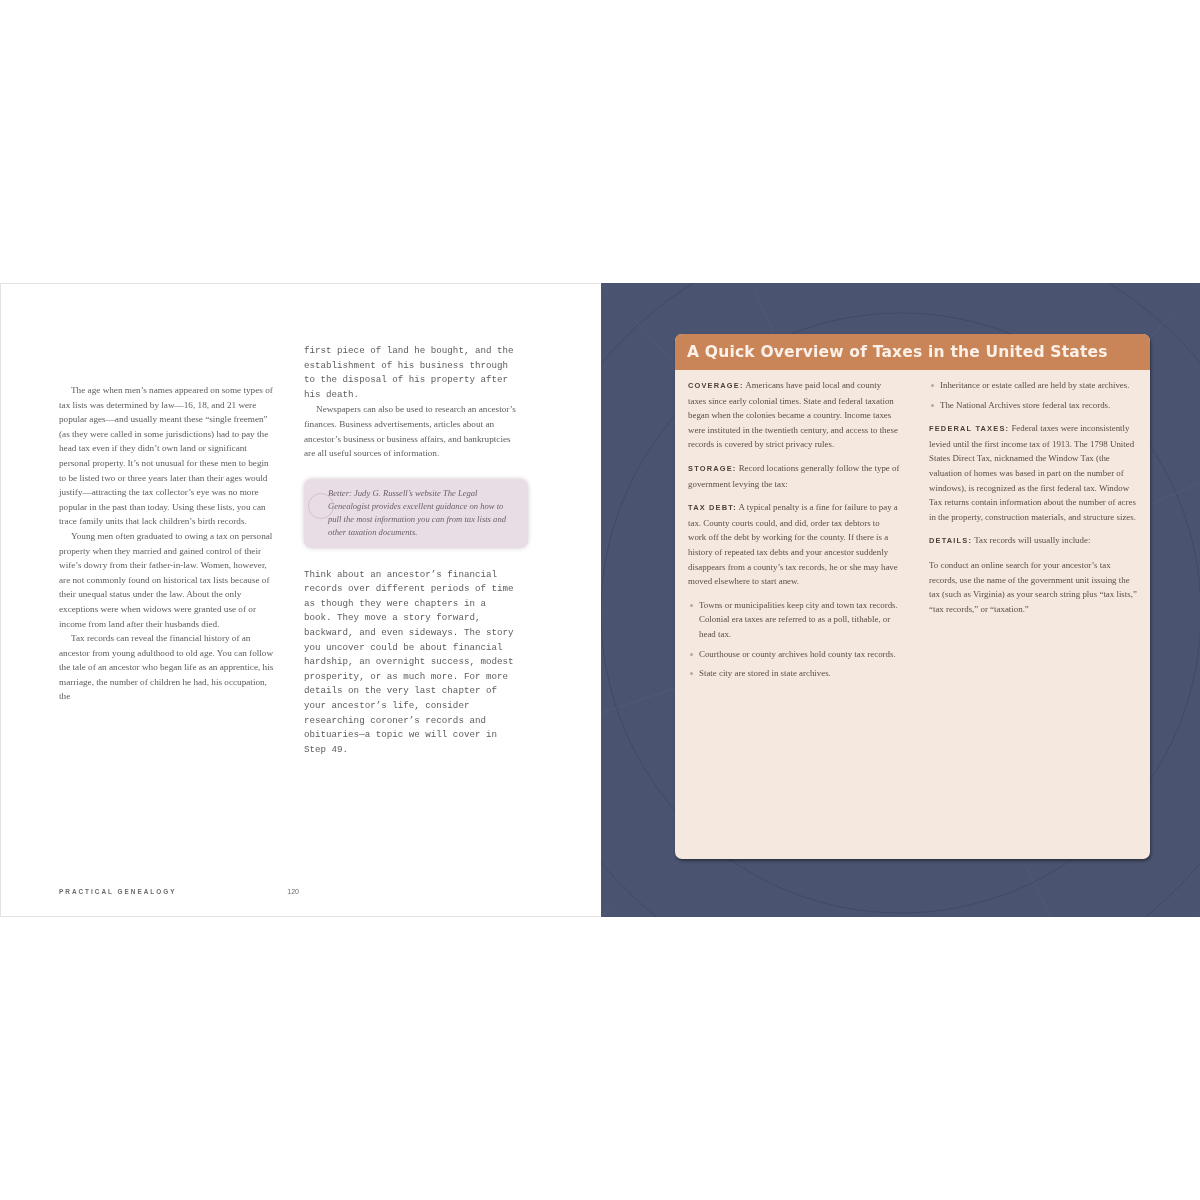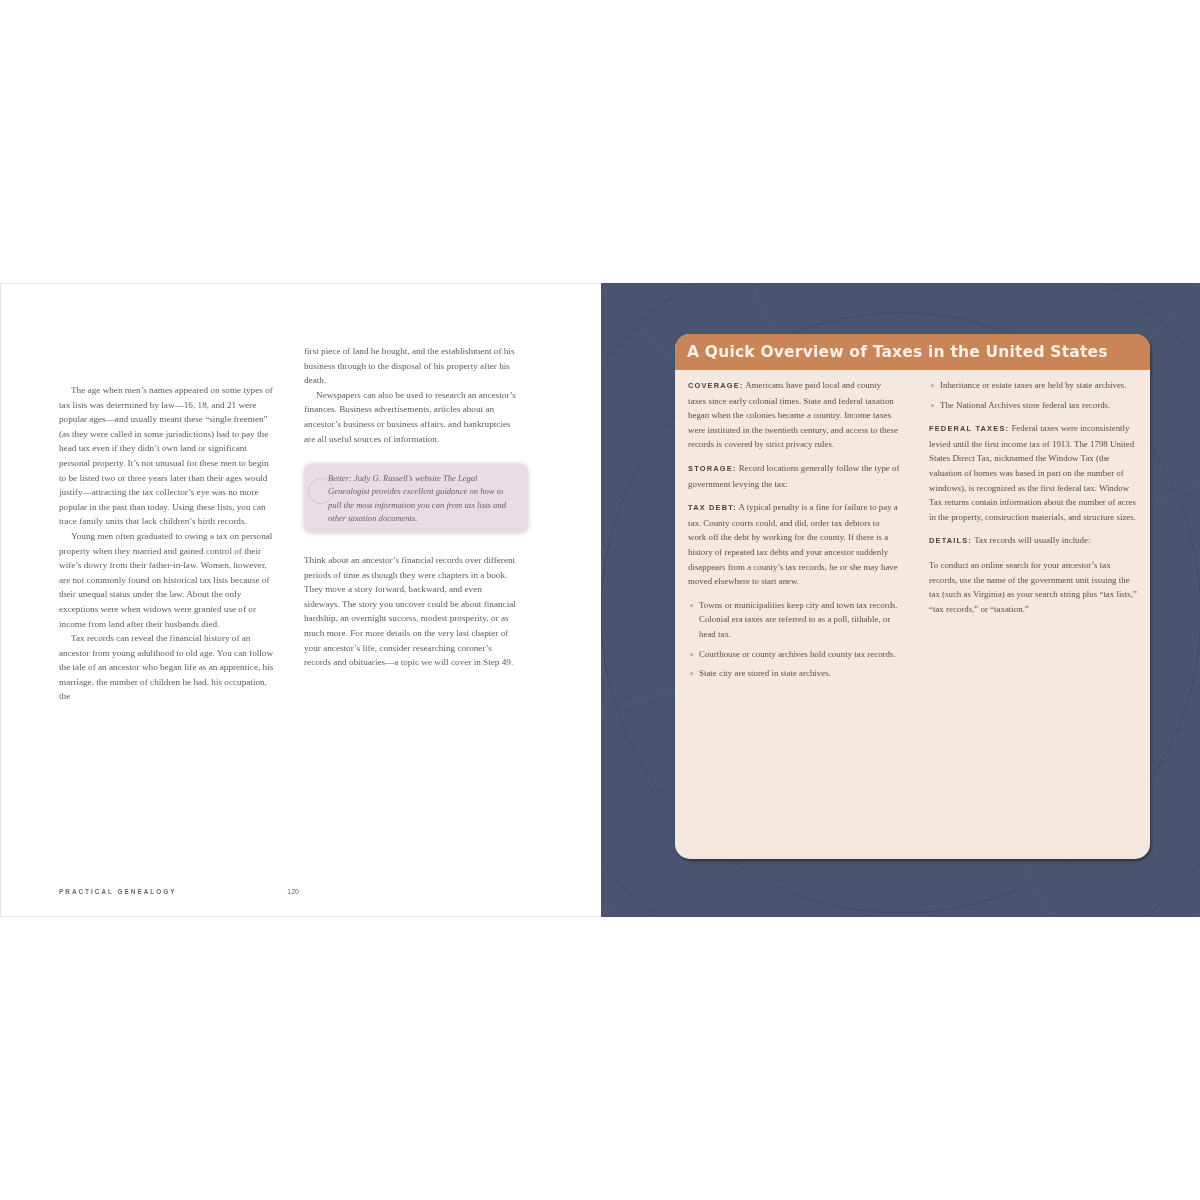--- a/index.html
+++ b/index.html
@@ -21,21 +21,21 @@
       background: #4a5470;
       overflow: hidden;
     }
     .right-page svg.wood { position: absolute; left: 0; top: 0; }
     .col {
       position: absolute; top: 60px; width: 215px;
       font-size: 9.2px; line-height: 14.6px; color: #5c5c5c;
       text-align: left;
     }
     .col p { margin: 0; text-indent: 12px; }
-    .col p.noindent { text-indent: 0; }
+    .col p.noindent { text-indent: 0; font-family: Liberation Mono, monospace; }
     .col-1 { left: 58px; margin-top: 39px; }
     .col-2 { left: 303px; }
     .callout {
       margin: 18px 0 20px 0; position: relative;
       background: #e8dde5; border-radius: 8px;
       padding: 8px 10px 8px 24px; width: 190px;
       font-style: italic; font-size: 8.6px; line-height: 13.2px; color: #6a5f68;
       box-shadow: 0 0 4px rgba(180,160,175,0.6);
     }
     .callout .globe {
@@ -45,21 +45,21 @@
     .footer {
       position: absolute; left: 58px; top: 602px; width: 240px; height: 10px;
       display: flex; justify-content: space-between; align-items: center;
       font-family: "Liberation Sans", "DejaVu Sans", sans-serif;
     }
     .running-head { font-size: 6.4px; letter-spacing: 2px; font-weight: bold; color: #6a6a6a; }
     .page-num { font-size: 7px; color: #6a6a6a; }
 
     .box {
       position: absolute; left: 74px; top: 51px; width: 475px; height: 525px;
-      background: #f4e8df; border-radius: 15px;
+      background: #f4e8df; border-radius: 7px;
       box-shadow: 1px 2px 3px rgba(20,20,30,0.55);
       overflow: hidden;
     }
     .box-header {
       height: 36px; background: #c98457;
       display: flex; align-items: center; padding-left: 12px;
     }
     .box-title {
       font-family: "DejaVu Sans", "Liberation Sans", sans-serif;
       font-weight: bold; font-size: 15.5px; color: #fbf1e8; letter-spacing: 0.2px;
@@ -151,21 +151,21 @@
           </p>
           <ul>
             <li>Towns or municipalities keep city and town tax records. Colonial era taxes are referred to as a poll, tithable, or head tax.</li>
             <li>Courthouse or county archives hold county tax records.</li>
             <li>State city are stored in state archives.</li>
           </ul>
         </div>
 
         <div class="bcol bcol-2">
           <ul>
-            <li>Inheritance or estate taxes are held by state archives.</li>
+            <li>Inheritance or estate called are held by state archives.</li>
             <li>The National Archives store federal tax records.</li>
           </ul>
           <p>
             <span class="lead">FEDERAL TAXES:</span><span> Federal taxes were inconsistently levied until the first income tax of 1913. The 1798 United States Direct Tax, nicknamed the Window Tax (the valuation of homes was based in part on the number of windows), is recognized as the first federal tax. Window Tax returns contain information about the number of acres in the property, construction materials, and structure sizes.</span>
           </p>
           <p>
             <span class="lead">DETAILS:</span><span> Tax records will usually include:</span>
           </p>
           <p>To conduct an online search for your ancestor’s tax records, use the name of the government unit issuing the tax (such as Virginia) as your search string plus “tax lists,” “tax records,” or “taxation.”</p>
         </div>

